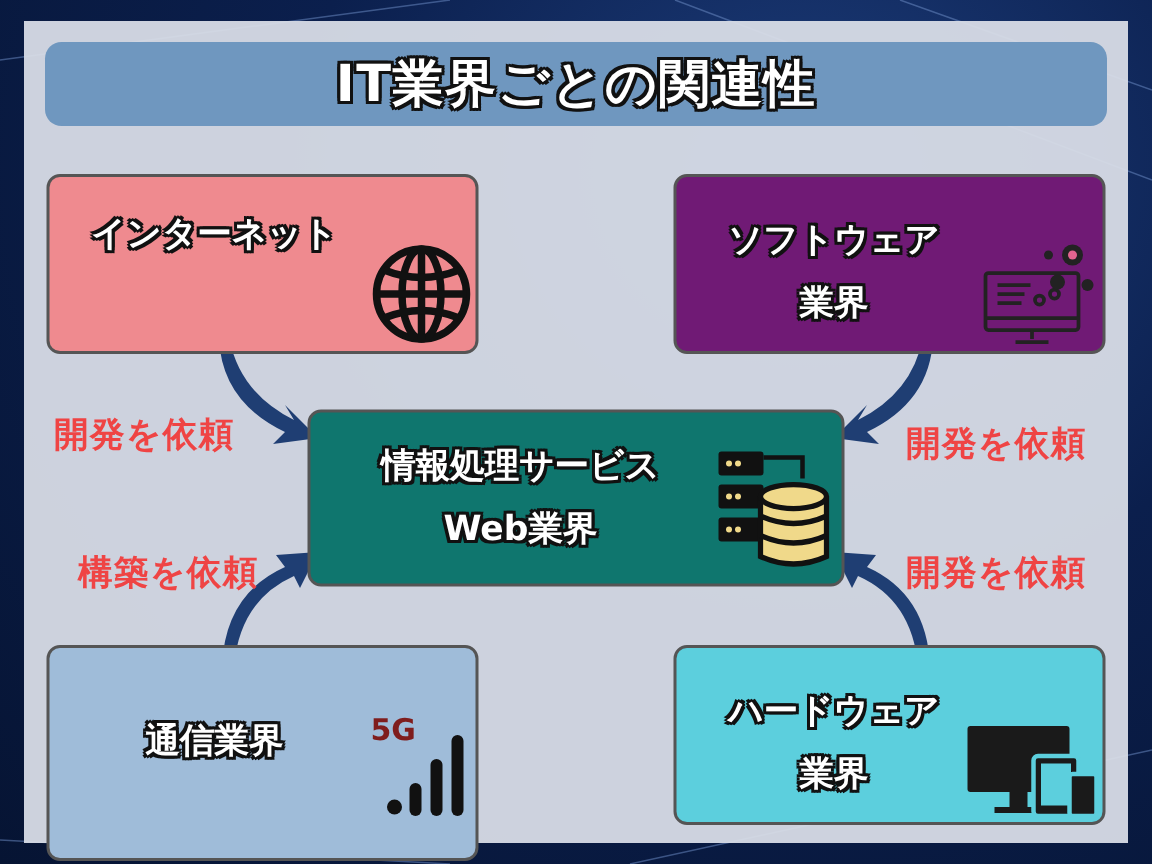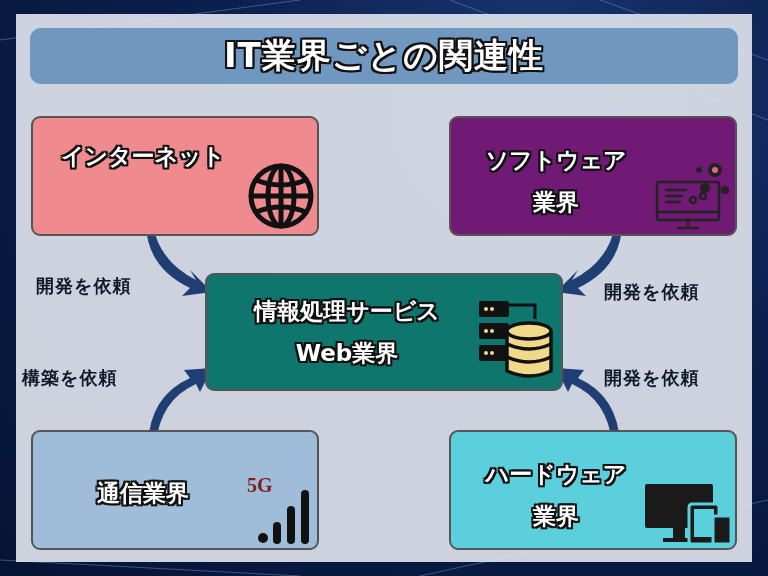--- a/index.html
+++ b/index.html
@@ -9,21 +9,21 @@
   .bg-lines{position:absolute;inset:0;}
   .panel{position:absolute;left:16px;top:14px;width:736px;height:548px;
     background:rgba(218,222,232,0.94);}
   .title-bar{position:absolute;left:30px;top:28px;width:708px;height:56px;
     background:#6f97bf;border-radius:11px;display:flex;align-items:center;justify-content:center;}
   .outline-text{color:#fff;font-weight:bold;
     text-shadow:-2px -2px 0 #111,2px -2px 0 #111,-2px 2px 0 #111,2px 2px 0 #111,0 2px 0 #111,0 -2px 0 #111,2px 0 0 #111,-2px 0 0 #111;}
   .title-text{font-size:34px;letter-spacing:1px;}
   .box{position:absolute;border:2px solid #555;border-radius:9px;box-sizing:border-box;}
   .box .txt{position:absolute;text-align:center;font-size:23px;line-height:40px;}
-  .label{position:absolute;font-size:18px;font-weight:bold;color:#0f172a;letter-spacing:1px;}
+  .label{position:absolute;font-size:23px;font-weight:bold;color:#ef4444;letter-spacing:1px;}
   svg{display:block;}
 </style>
 </head>
 <body>
 
 <svg class="bg-lines" width="768" height="576">
   <g stroke="#6f8fc8" stroke-width="1" opacity="0.5">
     <line x1="0" y1="40" x2="300" y2="0"></line>
     <line x1="450" y1="0" x2="768" y2="120"></line>
     <line x1="600" y1="0" x2="768" y2="60"></line>
@@ -45,21 +45,21 @@
 
     <path d="M148,444 Q150,396 190,378 L184,370 L212,368 L200,392 L196,384 Q160,400 156,444 Z"></path>
 
     <path d="M615,226 Q608,262 572,280 L578,270 L556,292 L586,296 L578,288 Q620,268 622,226 Z"></path>
 
     <path d="M620,444 Q618,396 578,378 L584,370 L556,368 L568,392 L572,384 Q608,400 612,444 Z"></path>
   </g>
 </svg>
 
 <div class="label" style="left:36px;top:274px;">開発を依頼</div>
-<div class="label" style="left:22px;top:366px;">構築を依頼</div>
+<div class="label" style="left:52px;top:366px;">構築を依頼</div>
 <div class="label" style="left:604px;top:280px;">開発を依頼</div>
 <div class="label" style="left:604px;top:366px;">開発を依頼</div>
 
 <div class="box" style="left:31px;top:116px;width:288px;height:120px;background:#ef8a8f;">
   <div class="txt outline-text" style="left:10px;top:18px;width:200px;">インターネット</div>
   <svg style="position:absolute;left:214px;top:44px;" width="68" height="68" viewBox="0 0 68 68">
     <g fill="none" stroke="#111" stroke-width="5">
       <circle cx="34" cy="34" r="30"></circle>
       <ellipse cx="34" cy="34" rx="13" ry="30"></ellipse>
       <line x1="34" y1="4" x2="34" y2="64"></line>
@@ -115,21 +115,21 @@
     <path d="M32,8 L58,8 L58,22" fill="none" stroke="#111" stroke-width="3"></path>
     <g fill="#f0d98a" stroke="#111" stroke-width="3.5">
       <path d="M30,34 L30,74 Q52,84 74,74 L74,34"></path>
       <ellipse cx="52" cy="34" rx="22" ry="8"></ellipse>
       <path d="M30,47 Q52,57 74,47" fill="none"></path>
       <path d="M30,60 Q52,70 74,60" fill="none"></path>
     </g>
   </svg>
 </div>
 
-<div class="box" style="left:31px;top:430px;width:288px;height:120px;background:#9fbcd9;font-family:Liberation Serif, serif;">
+<div class="box" style="left:31px;top:430px;width:288px;height:144px;background:#9fbcd9;">
   <div class="txt outline-text" style="left:20px;top:42px;width:180px;">通信業界</div>
   <div style="position:absolute;left:214px;top:42px;font-size:20px;font-weight:bold;color:#7f1d1d;">5G</div>
   <svg style="position:absolute;left:222px;top:44px;" width="62" height="70" viewBox="0 0 62 70">
     <g fill="#111">
       <circle cx="8" cy="62" r="5"></circle>
       <rect x="18" y="46" width="8" height="22" rx="4"></rect>
       <rect x="32" y="30" width="8" height="38" rx="4"></rect>
       <rect x="46" y="14" width="8" height="54" rx="4"></rect>
       <rect x="54" y="0" width="0" height="0"></rect>
     </g>

